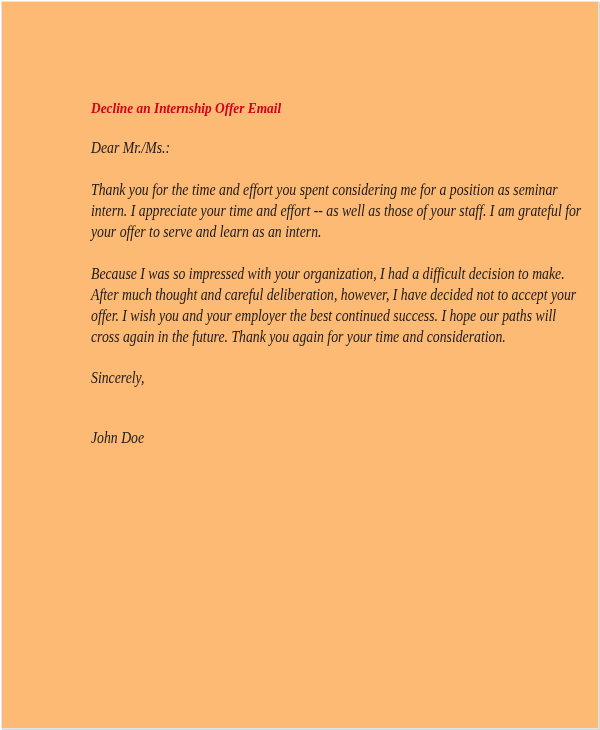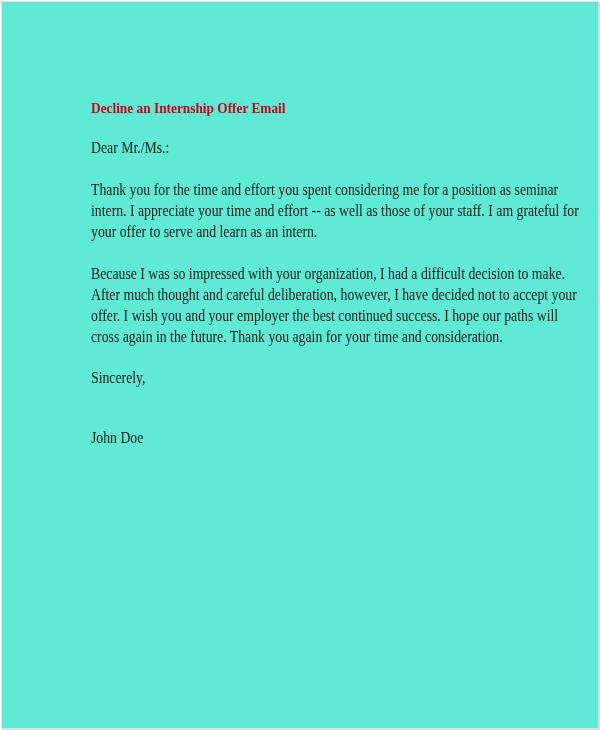--- a/index.html
+++ b/index.html
@@ -12,23 +12,24 @@
       height: 730px;
       position: relative;
       overflow: hidden;
     }
     .page {
       position: absolute;
       left: 1px;
       top: 1px;
       width: 596px;
       height: 726px;
-      background: #5eead4;
+      background: #fdba74;
       border: 1px solid #e4e4e4;
       box-shadow: 1px 1px 0 #d8d8d8;
+      font-style: italic;
     }
     .line {
       position: absolute;
       left: 89px;
       white-space: nowrap;
       font-family: "Liberation Serif", "DejaVu Serif", serif;
       font-size: 16px;
       line-height: 20px;
       color: #1a1a1a;
       transform-origin: 0 0;

